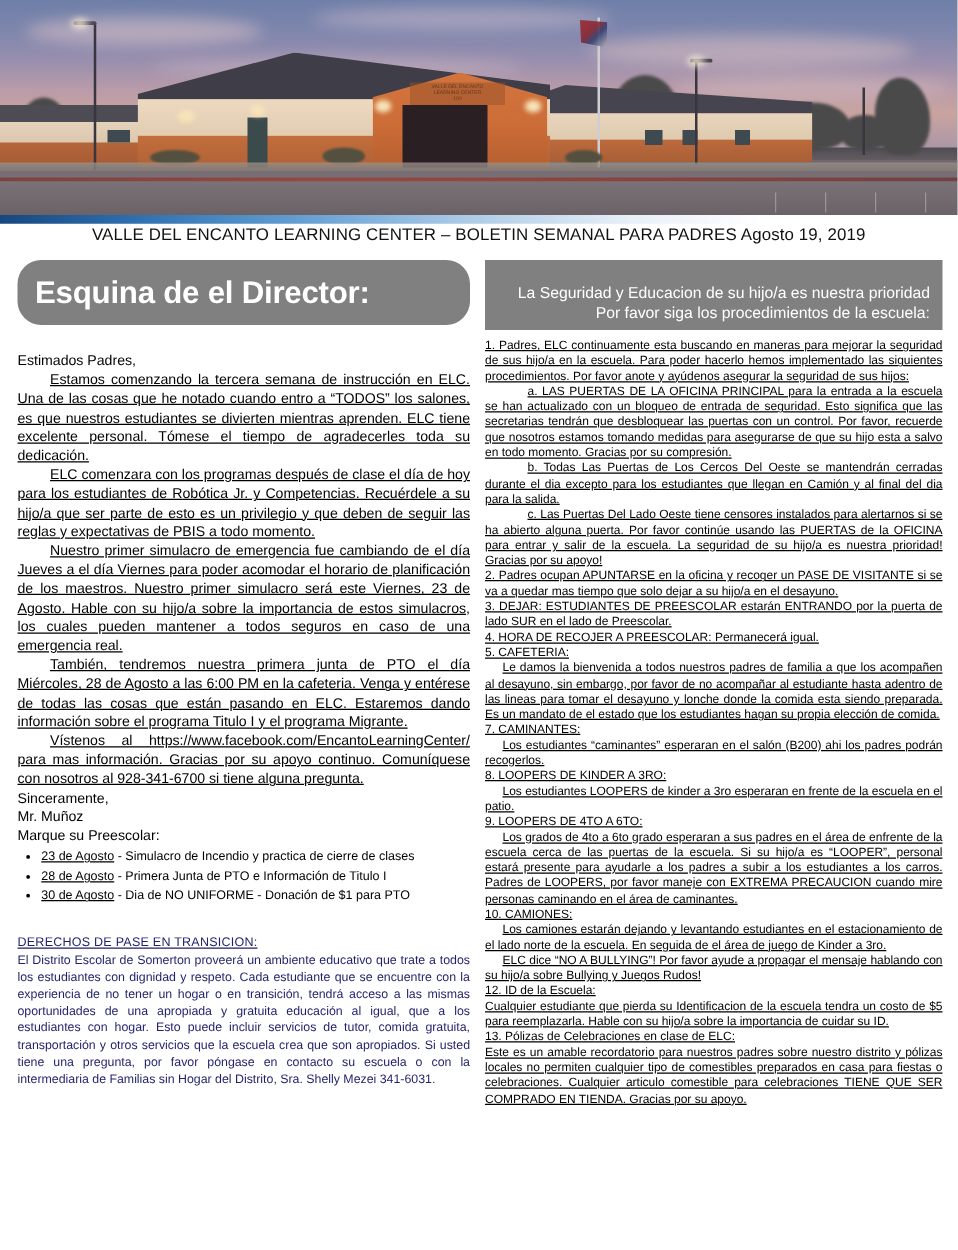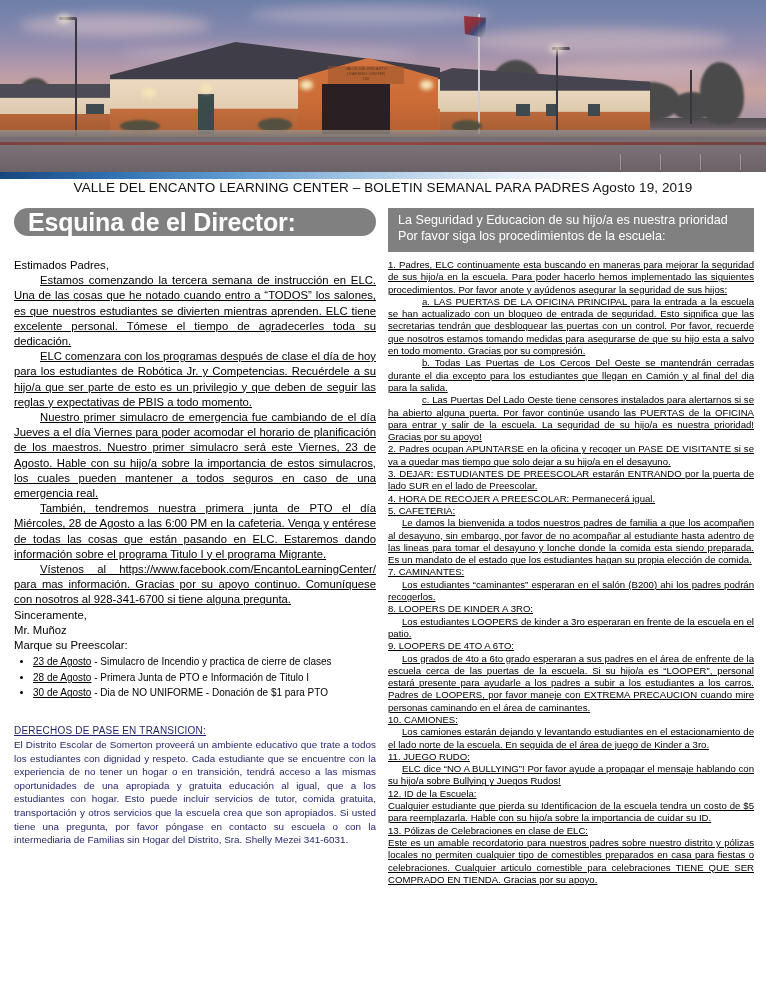--- a/index.html
+++ b/index.html
@@ -136,36 +136,37 @@
   }
   .col-right {
     position: absolute; left: 388px; top: 208px; width: 366px;
   }
 
   .band {
     background: #808080;
     color: #fff;
   }
   .band-left {
-    height: 28px;
+    height: 52px;
     display: flex; align-items: center;
     padding-left: 14px;
     box-sizing: border-box;
     border-radius: 19px;
   }
   .band-left .title {
     font-size: 25px;
     font-weight: bold;
     letter-spacing: -0.2px;
     color: #ffffff;
   }
   .band-right {
     min-height: 44px;
-    padding: 5px 10px 6px 10px;
+    padding: 19px 10px 6px 10px;
     box-sizing: border-box;
+    text-align: right;
   }
   .band-right .line {
     font-size: 12.6px;
     line-height: 15.5px;
     color: #ffffff;
   }
 
   
   .lbody {
     margin-top: 22px;
@@ -342,20 +343,19 @@
     <p>5. CAFETERIA:</p>
     <p class="ind2">Le damos la bienvenida a todos nuestros padres de familia a que los acompañen al desayuno, sin embargo, por favor de no acompañar al estudiante hasta adentro de las lineas para tomar el desayuno y lonche donde la comida esta siendo preparada. Es un mandato de el estado que los estudiantes hagan su propia elección de comida.</p>
     <p>7. CAMINANTES:</p>
     <p class="ind2">Los estudiantes “caminantes” esperaran en el salón (B200) ahi los padres podrán recogerlos.</p>
     <p>8. LOOPERS DE KINDER A 3RO:</p>
     <p class="ind2">Los estudiantes LOOPERS de kinder a 3ro esperaran en frente de la escuela en el patio.</p>
     <p>9. LOOPERS DE 4TO A 6TO:</p>
     <p class="ind2">Los grados de 4to a 6to grado esperaran a sus padres en el área de enfrente de la escuela cerca de las puertas de la escuela. Si su hijo/a es “LOOPER”, personal estará presente para ayudarle a los padres a subir a los estudiantes a los carros. Padres de LOOPERS, por favor maneje con EXTREMA PRECAUCION cuando mire personas caminando en el área de caminantes.</p>
     <p>10. CAMIONES:</p>
     <p class="ind2">Los camiones estarán dejando y levantando estudiantes en el estacionamiento de el lado norte de la escuela. En seguida de el área de juego de Kinder a 3ro.</p>
-    <p>11. JUEGO RUDO:</p>
     <p class="ind2">ELC dice “NO A BULLYING”! Por favor ayude a propagar el mensaje hablando con su hijo/a sobre Bullying y Juegos Rudos!</p>
     <p>12. ID de la Escuela:</p>
     <p>Cualquier estudiante que pierda su Identificacion de la escuela tendra un costo de $5 para reemplazarla. Hable con su hijo/a sobre la importancia de cuidar su ID.</p>
     <p>13. Pólizas de Celebraciones en clase de ELC:</p>
     <p>Este es un amable recordatorio para nuestros padres sobre nuestro distrito y pólizas locales no permiten cualquier tipo de comestibles preparados en casa para fiestas o celebraciones. Cualquier articulo comestible para celebraciones TIENE QUE SER COMPRADO EN TIENDA. Gracias por su apoyo.</p>
   </div>
 </div>
 
 </body></html>

